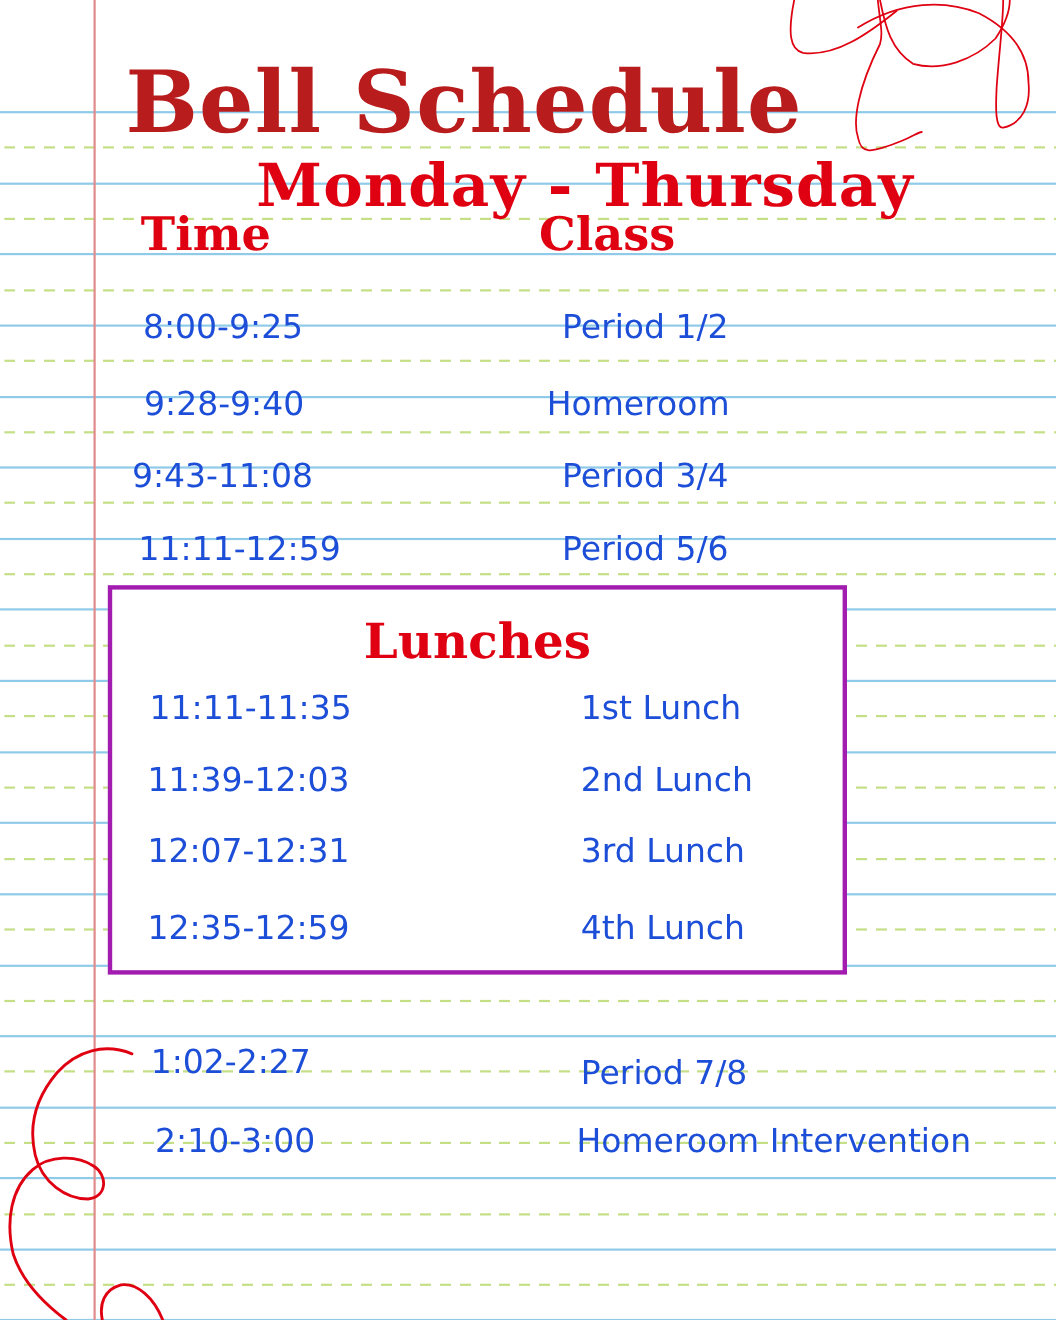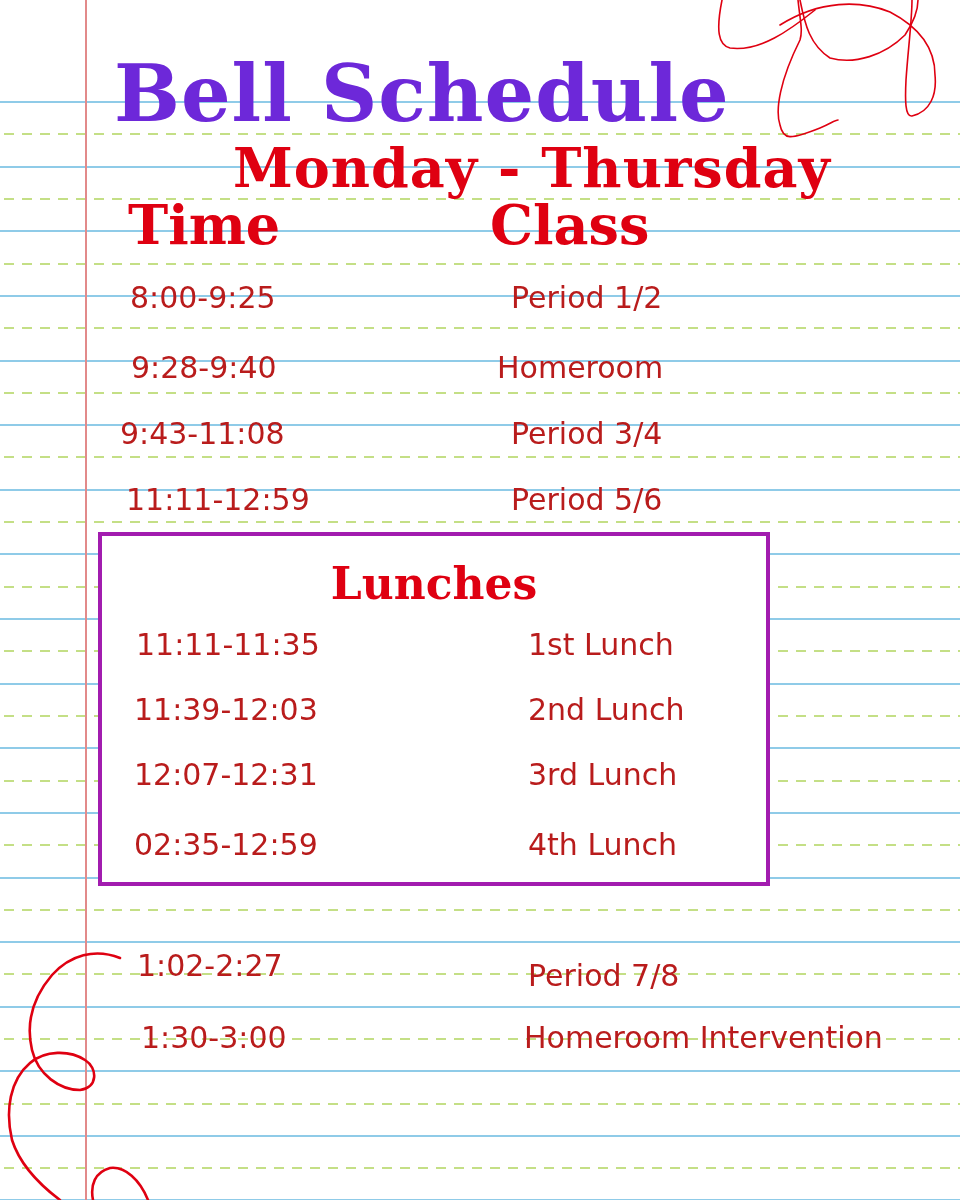--- a/index.html
+++ b/index.html
@@ -15,37 +15,37 @@
     background-image: repeating-linear-gradient(to right, #c4df86 0px, #c4df86 10px, transparent 10px, transparent 18px);
   }
   .margin-line {
     position: absolute; left: 85px; top: 0; width: 2px; height: 1200px; background: #e28a8a;
   }
   .scribble { position: absolute; left: 0; top: 0; width: 960px; height: 1200px; pointer-events: none; }
 
   .title {
     position: absolute; left: 114px; top: 44px; margin: 0;
     font-family: "DejaVu Serif", serif; font-weight: bold;
-    font-size: 78px; line-height: 100px; color: #6d28d9; letter-spacing: 1px;
+    font-size: 78px; line-height: 100px; color: #b91c1c; letter-spacing: 1px;
     white-space: nowrap;
   }
   .subtitle {
     position: absolute; left: 233px; top: 133px; margin: 0;
     font-family: "DejaVu Serif", serif; font-weight: bold;
     font-size: 54px; line-height: 70px; color: #df0011; letter-spacing: 1px;
     white-space: nowrap;
   }
   .col-head {
-    position: absolute; top: 198px;
+    position: absolute; top: 186px;
     font-family: "DejaVu Serif", serif; font-weight: bold;
-    font-size: 54px; line-height: 54px; color: #df0011; white-space: nowrap;
+    font-size: 42px; line-height: 54px; color: #df0011; white-space: nowrap;
   }
   .txt {
     position: absolute; font-family: "DejaVu Sans", sans-serif;
-    font-size: 30px; line-height: 40px; color: #b91c1c; white-space: nowrap;
+    font-size: 30px; line-height: 40px; color: #1d4ed8; white-space: nowrap;
   }
   .lunch-box {
     position: absolute; left: 98px; top: 532px; width: 664px; height: 346px;
     border: 4px solid #a21caf; background: #ffffff;
   }
   .lunch-title {
     position: absolute; left: 0; right: 0; top: 20px; text-align: center;
     font-family: "DejaVu Serif", serif; font-weight: bold;
     font-size: 44px; line-height: 56px; color: #df0011; margin: 0;
   }
@@ -140,27 +140,27 @@
   </div>
   <div>
     <span class="txt" style="left:32px;top:154px">11:39-12:03</span>
     <span class="txt" style="left:426px;top:154px">2nd Lunch</span>
   </div>
   <div>
     <span class="txt" style="left:32px;top:219px">12:07-12:31</span>
     <span class="txt" style="left:426px;top:219px">3rd Lunch</span>
   </div>
   <div>
-    <span class="txt" style="left:32px;top:289px">02:35-12:59</span>
+    <span class="txt" style="left:32px;top:289px">12:35-12:59</span>
     <span class="txt" style="left:426px;top:289px">4th Lunch</span>
   </div>
 </div>
 
 <div>
   <div>
     <span class="txt" style="left:137px;top:946px">1:02-2:27</span>
     <span class="txt" style="left:528px;top:956px">Period 7/8</span>
   </div>
   <div>
-    <span class="txt" style="left:141px;top:1018px">1:30-3:00</span>
+    <span class="txt" style="left:141px;top:1018px">2:10-3:00</span>
     <span class="txt" style="left:524px;top:1018px">Homeroom Intervention</span>
   </div>
 </div>
 
 </body></html>

